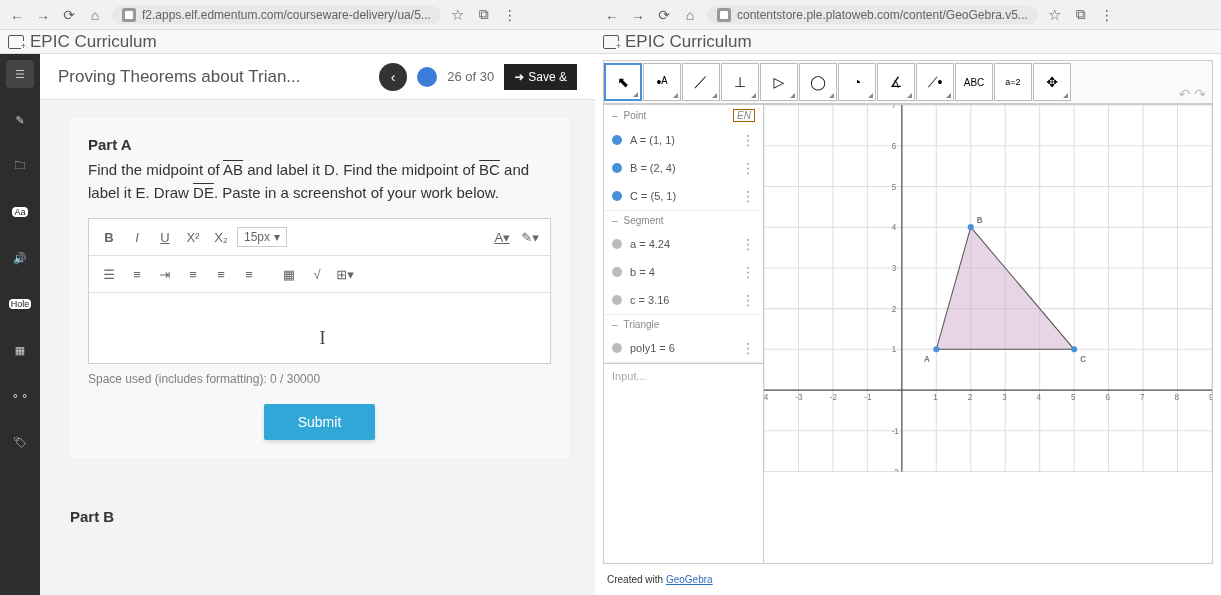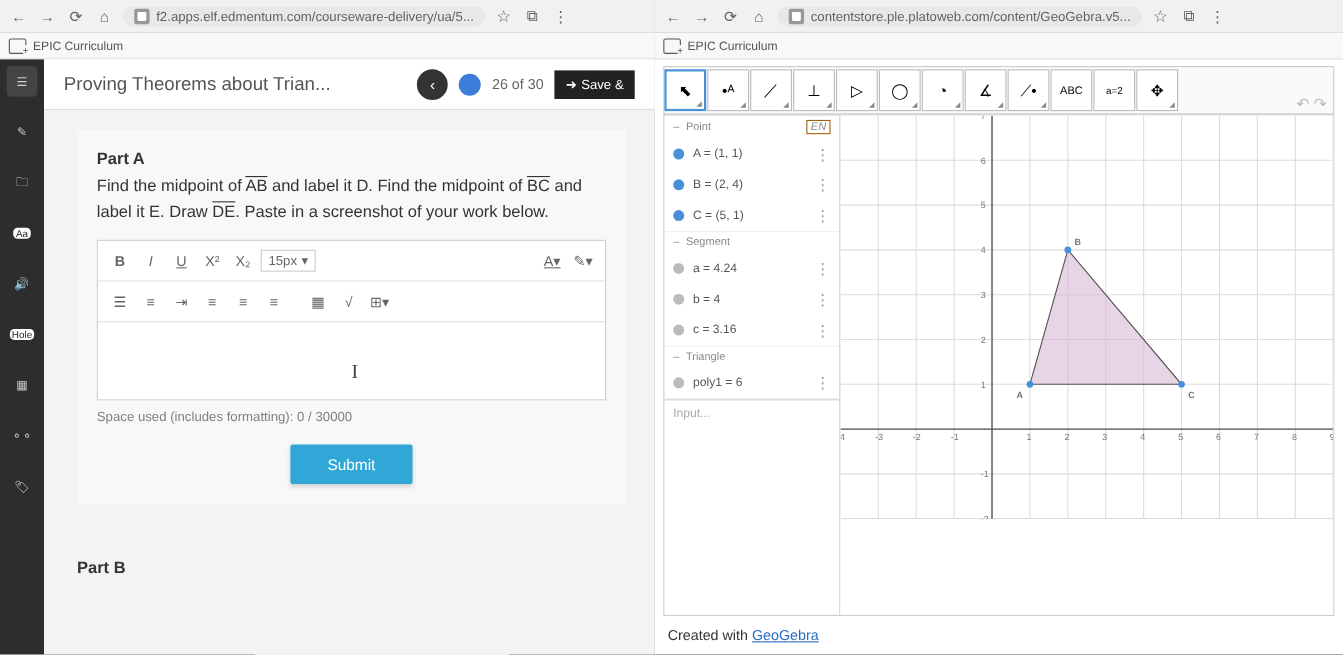--- a/index.html
+++ b/index.html
@@ -5,21 +5,21 @@
 * { margin: 0; padding: 0; box-sizing: border-box; font-family: Arial, sans-serif; }
 body { width: 1221px; height: 595px; background: #1a1a1a; display: flex; overflow: hidden; }
 .window { background: #fff; display: flex; flex-direction: column; }
 .left-window { width: 595px; }
 .right-window { width: 626px; }
 .browser-bar { height: 30px; background: #f1f1f1; display: flex; align-items: center; padding: 0 8px; gap: 8px; font-size: 14px; color: #5f6368; border-bottom: 1px solid #ddd; }
 .nav-icon { width: 18px; height: 18px; display: flex; align-items: center; justify-content: center; cursor: pointer; }
 .url-pill { background: #e8e8e8; border-radius: 14px; padding: 2px 10px; font-size: 12px; display: flex; align-items: center; gap: 6px; flex: 0 1 auto; }
 .url-icon { width: 14px; height: 14px; background: #999; border-radius: 2px; display: inline-block; position: relative; }
 .url-icon::before { content: ""; position: absolute; inset: 3px; background: #fff; border-radius: 1px; }
-.bookmark-bar { height: 24px; background: #f8f8f8; display: flex; align-items: center; padding: 0 8px; font-size: 11px; color: #555; gap: 6px; border-bottom: 1px solid #ddd; }
+.bookmark-bar { height: 24px; background: #f8f8f8; display: flex; align-items: center; padding: 0 8px; font-size: 17px; color: #555; gap: 6px; border-bottom: 1px solid #ddd; }
 .bk-icon { width: 16px; height: 14px; border: 1.5px solid #555; border-radius: 2px; position: relative; }
 .bk-icon::after { content: "+"; position: absolute; right: -3px; bottom: -3px; font-size: 9px; background: #f8f8f8; }
 .left-body { flex: 1; display: flex; background: #f2f3f5; }
 .sidebar { width: 40px; background: #2d2d2d; display: flex; flex-direction: column; align-items: center; padding-top: 6px; gap: 18px; color: #ccc; font-size: 11px; }
 .sb-item { width: 28px; height: 28px; display: flex; align-items: center; justify-content: center; cursor: pointer; border-radius: 4px; }
 .sb-item.active { background: #444; }
 .sb-badge { background: #fff; color: #222; border-radius: 4px; padding: 0 2px; font-size: 9px; }
 .content-col { flex: 1; display: flex; flex-direction: column; }
 .lesson-header { height: 46px; background: #fff; display: flex; align-items: center; padding: 0 18px; gap: 10px; border-bottom: 1px solid #ddd; }
 .lesson-title { font-size: 17px; color: #555; flex: 1; }
@@ -58,21 +58,21 @@
 .alg-dot { position: absolute; left: 8px; width: 10px; height: 10px; border-radius: 50%; }
 .alg-more { color: #999; font-size: 14px; cursor: pointer; }
 .alg-input { border-top: 1px solid #ccc; padding: 6px 8px; color: #aaa; font-size: 11px; }
 .gg-graph { flex: 1; position: relative; background: #fff; overflow: hidden; }
 .grid { position: absolute; inset: 0; }
 .grid line { stroke: #ddd; stroke-width: 1; }
 .grid .axis { stroke: #555; stroke-width: 1.2; }
 .grid text { font-size: 8px; fill: #777; }
 .triangle { fill: #d7b9d5; fill-opacity: .6; stroke: #555; }
 .pt-label { font-size: 10px; fill: #4a4a8a; font-weight: bold; }
-.gg-footer { font-size: 13px; color: #333; padding: 10px 12px; }
+.gg-footer { font-size: 10px; color: #333; padding: 10px 12px; }
 .gg-footer a { color: #2a6dbf; text-decoration: underline; cursor: pointer; }
 .star { font-size: 15px; }
 .undo-redo { position: absolute; top: 4px; right: 6px; display: flex; gap: 4px; color: #bbb; font-size: 14px; }
 </style>
 </head>
 <body>
 
 <div class="window left-window">
   <div class="browser-bar">
     <span class="nav-icon">←</span>

